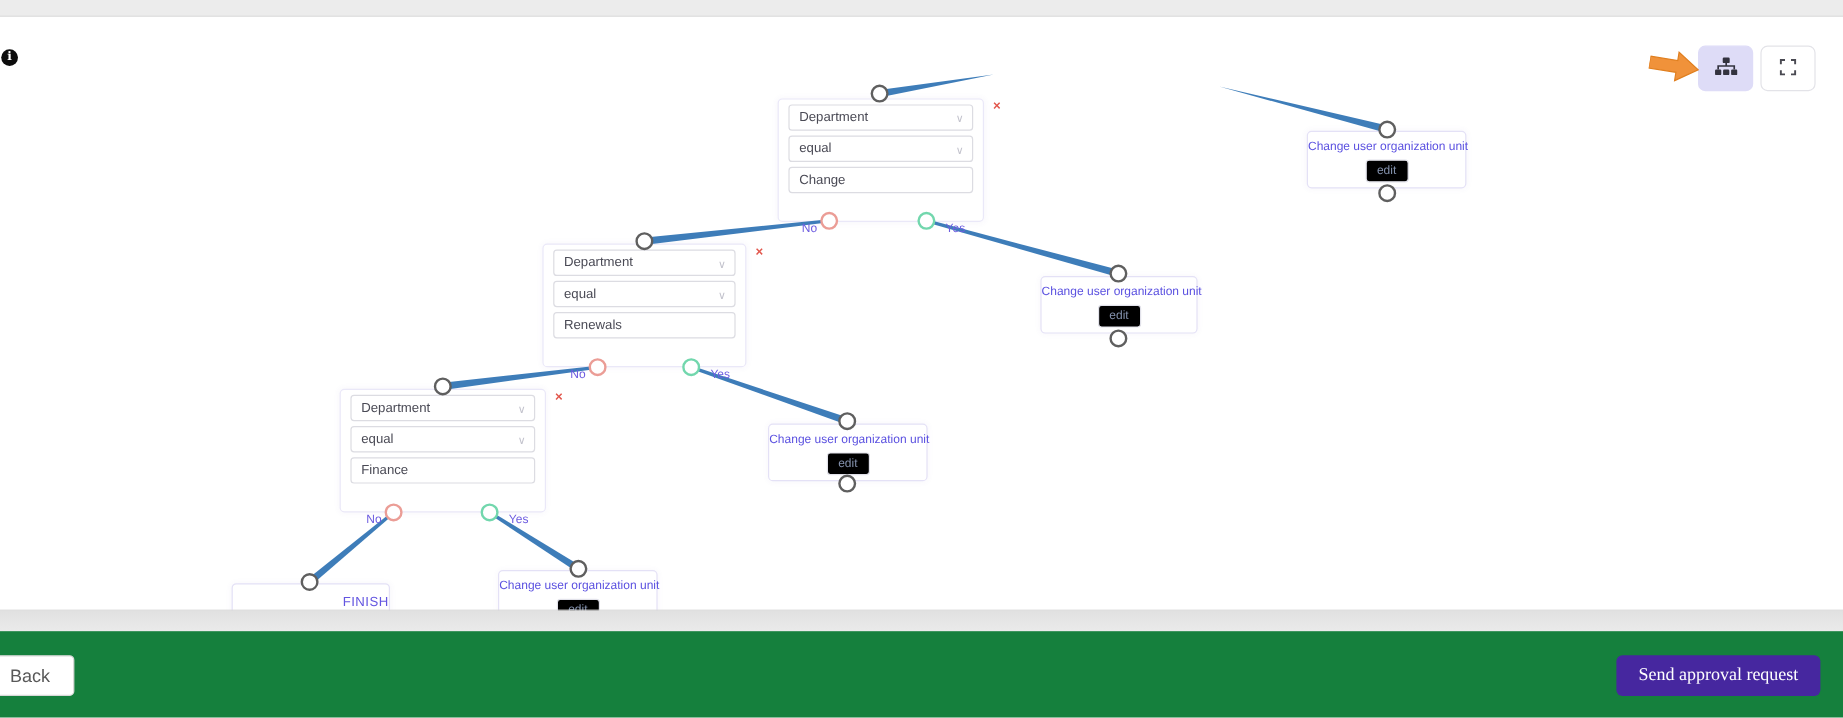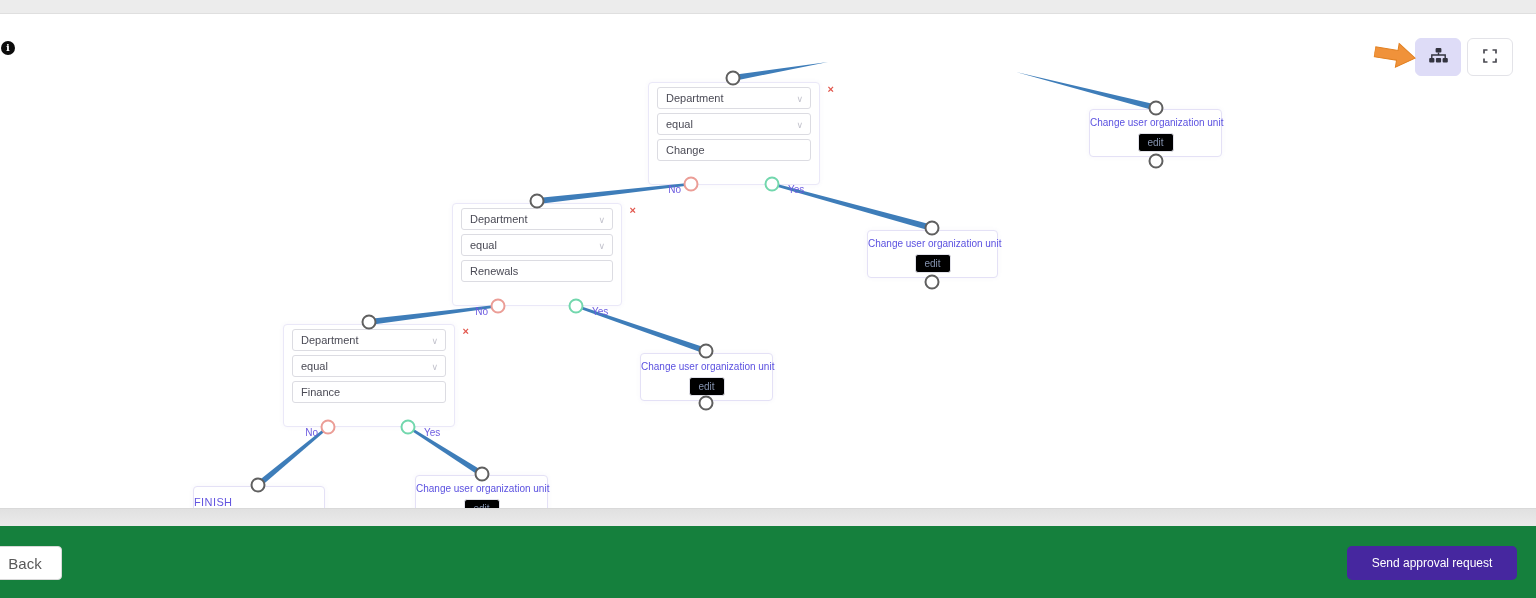--- a/index.html
+++ b/index.html
@@ -24,39 +24,39 @@
   .tool-btn{width:46px;height:38px;border-radius:6px;background:#fff;border:1px solid #e3e3e8;
     display:flex;align-items:center;justify-content:center;box-sizing:border-box;cursor:pointer;padding:0;}
   .tool-btn.active{background:#dedcf7;border-color:#dedcf7;}
   .arrow-annotation{position:absolute;left:1374px;top:42px;z-index:7;transform:rotate(9deg);}
 
   
   .back-btn{position:absolute;left:-12px;top:20px;width:74px;height:34px;background:#fff;
     border:1px solid #d8d8d8;border-radius:4px;color:#595959;font-size:15px;
     font-family:"Liberation Sans",sans-serif;cursor:pointer;}
   .send-btn{position:absolute;right:19px;top:20px;width:170px;height:34px;background:#46279f;
-    border:none;border-radius:5px;color:#fff;font-size:12px;
-    font-family:Liberation Sans, sans-serif;cursor:pointer;}
+    border:none;border-radius:5px;color:#fff;font-size:15px;
+    font-family:Liberation Serif, serif;cursor:pointer;}
 
   
   #canvas-layer{position:absolute;left:0;top:0;width:1536px;height:598px;z-index:1;}
   .node{position:absolute;background:#fff;border:1px solid #eae8f8;border-radius:4px;
     box-sizing:border-box;box-shadow:0 0 5px rgba(90,80,180,0.05);}
   .node.action,.node.finish{border-color:#e4e1f6;}
   .cond-field{position:relative;margin:4px 8px 0 8px;height:22px;border:1px solid #dcdce2;
     border-radius:3px;background:#fff;box-sizing:border-box;font-size:11px;color:#4a4a55;
     line-height:20px;padding-left:8px;cursor:pointer;}
   .chevron{position:absolute;right:7px;top:1px;color:#c2c2cc;font-size:9px;line-height:20px;}
   .close-x{position:absolute;right:-15px;top:1px;color:#e2574d;font-size:11px;font-weight:bold;
     line-height:11px;cursor:pointer;}
   .action-title{margin-top:7px;text-align:center;font-size:10px;color:#5b51e0;white-space:nowrap;}
   .edit-btn{display:block;margin:5px auto 0;width:36px;height:19px;background:#000000;
     border:1px solid #e2e2ea;border-radius:3px;color:#8492ae;font-size:10px;padding:0;
     font-family:"Liberation Sans",sans-serif;cursor:pointer;}
-  .finish-title{margin-top:9px;text-align:left;font-size:11px;color:#6355e0;letter-spacing:.4px;}
+  .finish-title{margin-top:9px;text-align:right;font-size:11px;color:#6355e0;letter-spacing:.4px;}
 
   
   .edge-layer{position:absolute;left:0;top:0;z-index:3;pointer-events:none;}
   .edge{fill:#3e7db9;}
   .port{fill:#fff;stroke-width:2px;}
   .port-top{stroke:#5f5f5f;}
   .port-no{stroke:#eb9d96;}
   .port-yes{stroke:#72d7ad;}
   .edge-label{fill:#6d5ce0;font-size:10px;font-family:"Liberation Sans",sans-serif;}
 </style>

